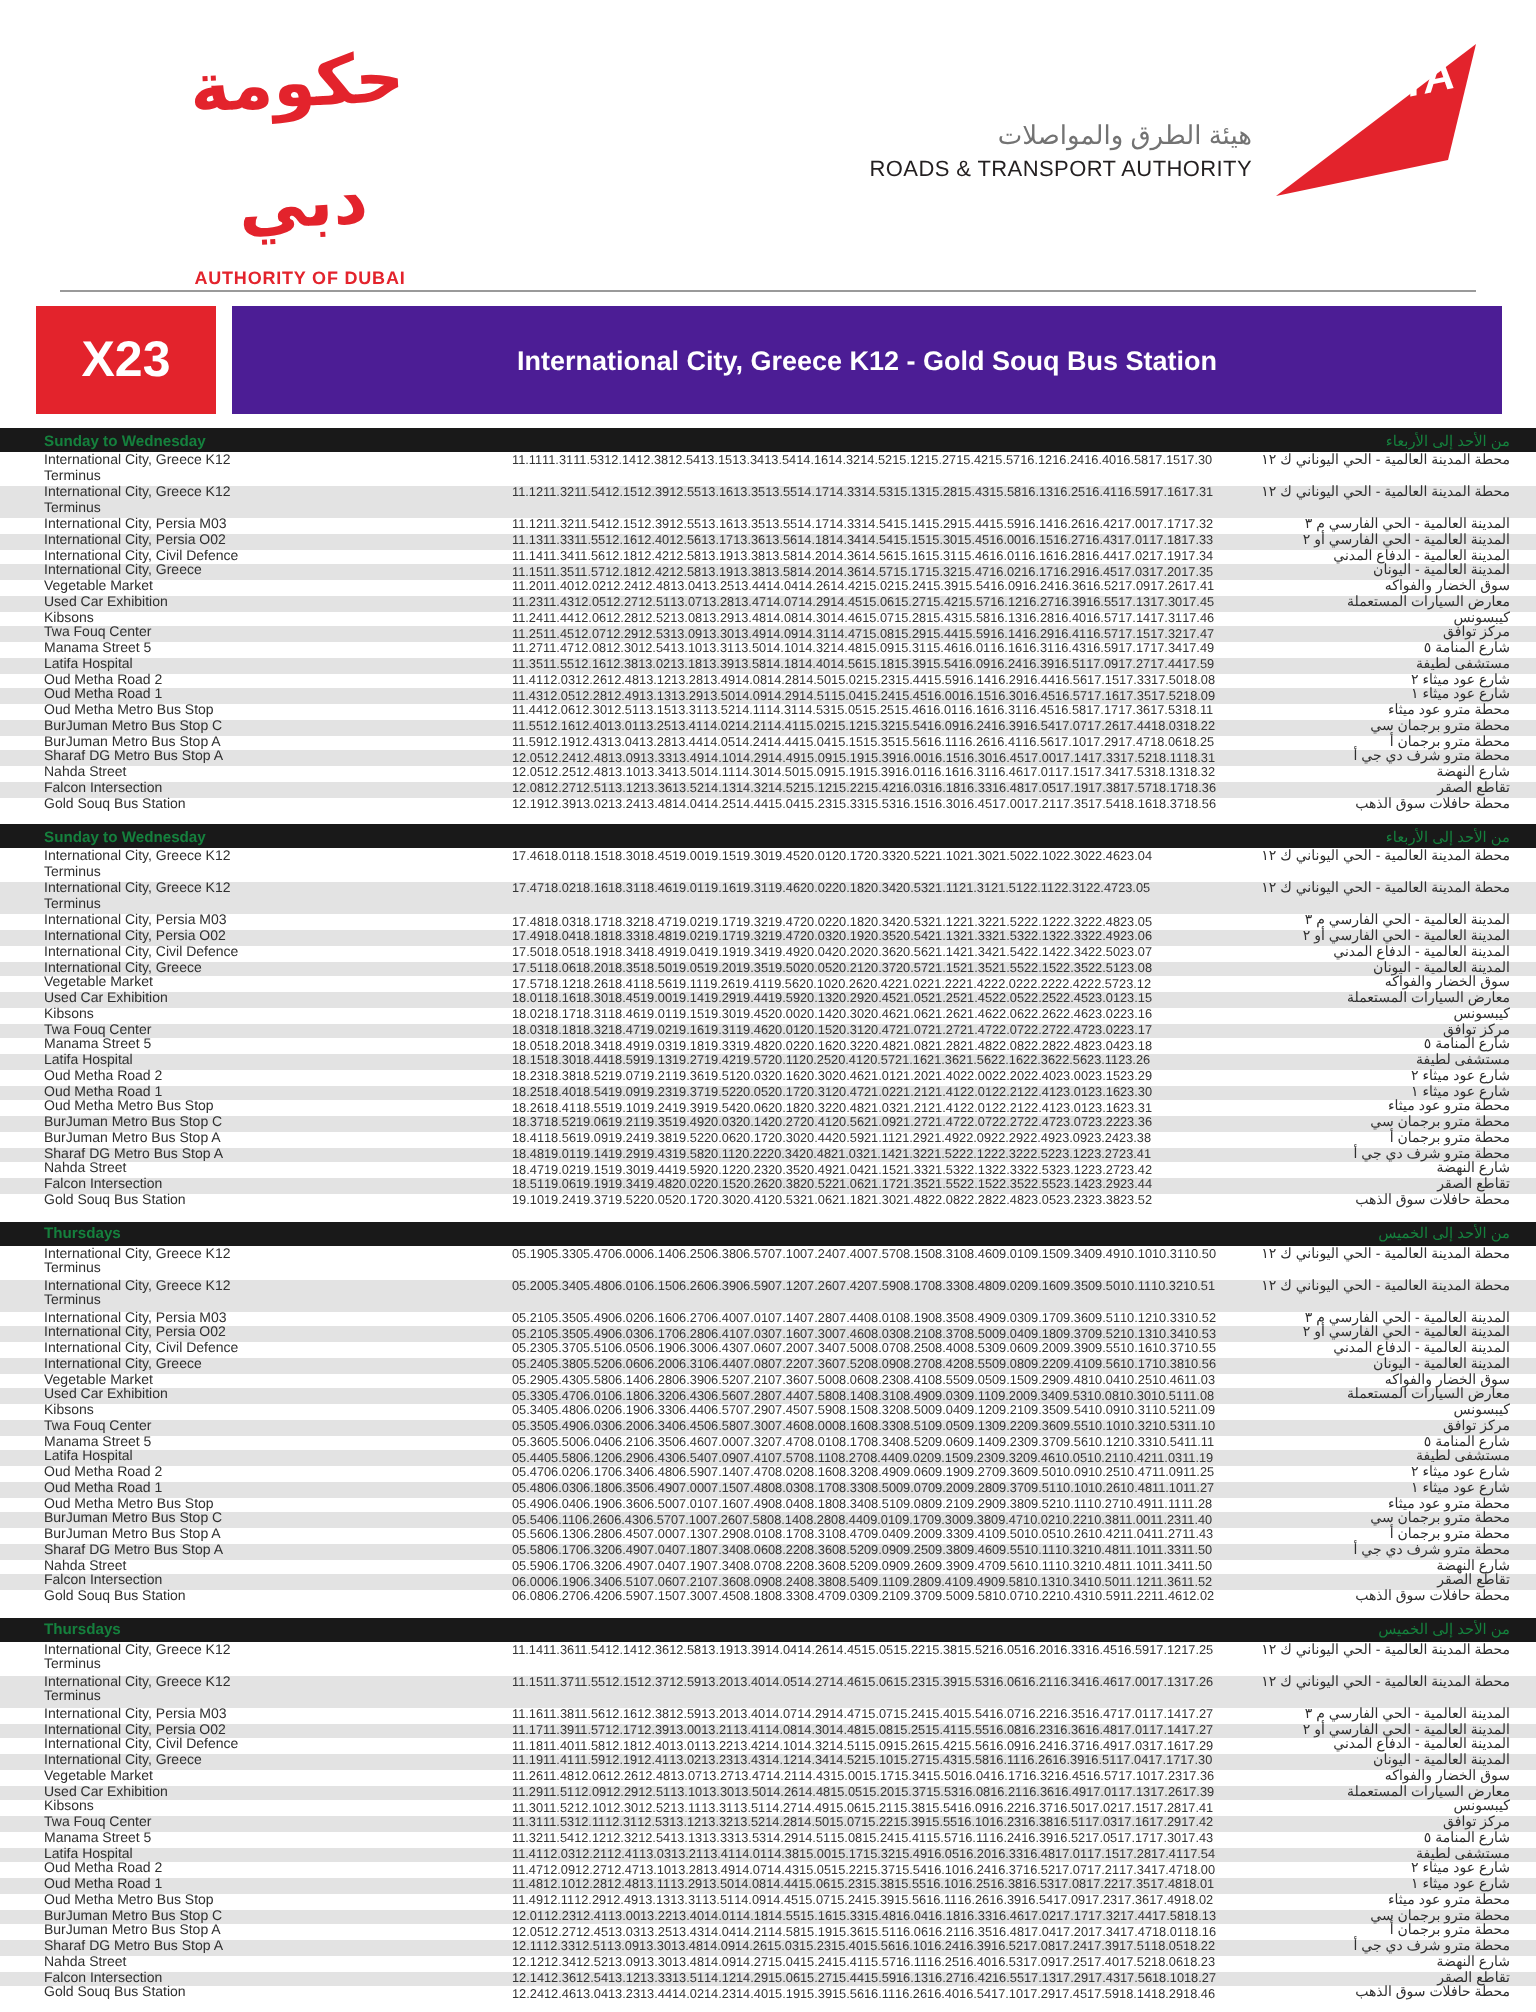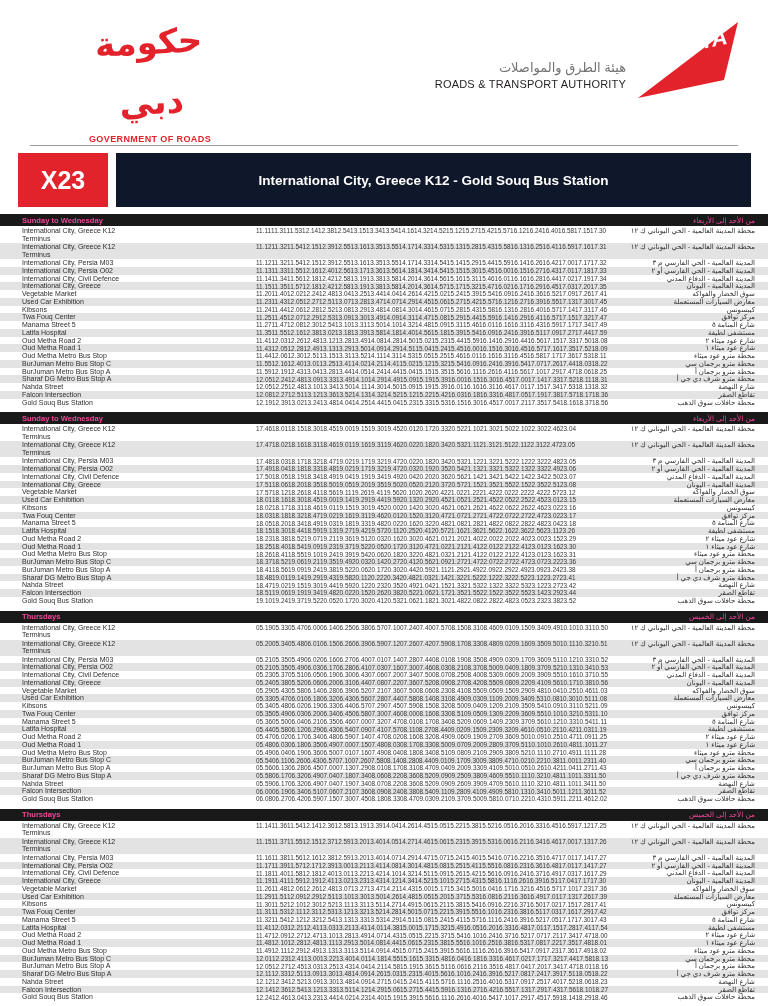--- a/index.html
+++ b/index.html
@@ -15,29 +15,29 @@
   .rta-words{text-align:right;margin-right:10px;margin-top:28px;}
   .rta-ar{font-size:13px;color:#737373;direction:rtl;}
   .rta-en{font-size:11px;font-weight:normal;color:#231f20;letter-spacing:.2px;margin-top:3px;}
   .rta-sail{width:104px;height:86px;}
   .hr-line{border-bottom:1.2px solid #9a9a9a;margin:0 30px;}
 
   
   .banner{display:flex;margin:7px 17px 0 18px;height:54px;gap:8px;}
   .route-box{width:90px;background:#e3232c;color:#fff;display:flex;align-items:center;justify-content:center;
              font-size:25px;font-weight:bold;}
-  .title-box{flex:1;background:#0f172a;color:#fff;display:flex;flex-direction:column;
+  .title-box{flex:1;background:#4c1d95;color:#fff;display:flex;flex-direction:column;
              align-items:center;justify-content:center;gap:1px;}
   .title-en{font-size:13.5px;font-weight:bold;}
   .title-ar{font-size:12.5px;font-weight:bold;direction:rtl;}
 
   
   .sections{margin-top:7px;}
   .section{margin-bottom:0;}
-  .band{height:12px;background:#191919;color:#ec4899;display:flex;justify-content:space-between;
+  .band{height:12px;background:#191919;color:#15803d;display:flex;justify-content:space-between;
         align-items:center;padding:0 13px 0 22px;margin-bottom:1px;}
   .band-en{font-size:7.6px;font-weight:bold;}
   .band-ar{font-size:7.4px;font-weight:normal;direction:rtl;}
   .row{display:flex;height:7.75px;align-items:center;}
   .row.double{height:16px;align-items:flex-start;}
   .row.alt{background:#e3e3e3;}
   .stop-en{width:256px;padding-left:22px;box-sizing:border-box;font-size:7px;line-height:7.6px;
            color:#2e2e2e;white-space:nowrap;}
   .times{width:318px;display:flex;justify-content:space-between;font-size:6.4px;color:#333;}
   .times span{white-space:nowrap;}
@@ -45,21 +45,21 @@
            color:#2e2e2e;direction:rtl;white-space:nowrap;}
   .section{margin-top:6px;}
   .section:first-child{margin-top:0;}
 </style>
 </head>
 <body>
 
 <div class="header">
   <div class="gov-logo">
     <div class="gov-calligraphy">حكومة دبي</div>
-    <div class="gov-text">GOVERNMENT OF ROADS</div>
+    <div class="gov-text">AUTHORITY OF DUBAI</div>
   </div>
   <div class="rta-block">
     <div class="rta-words">
       <div class="rta-ar">هيئة الطرق والمواصلات</div>
       <div class="rta-en">ROADS &amp; TRANSPORT AUTHORITY</div>
     </div>
     <svg class="rta-sail" viewBox="0 0 104 86">
       <polygon points="2,80 102,4 88,62" fill="#e3232c"></polygon>
       <text x="50" y="34" transform="rotate(-11 50 34)" font-size="22" font-style="italic" font-weight="bold" fill="#ffffff" font-family="Liberation Sans, sans-serif">RTA</text>
     </svg>

